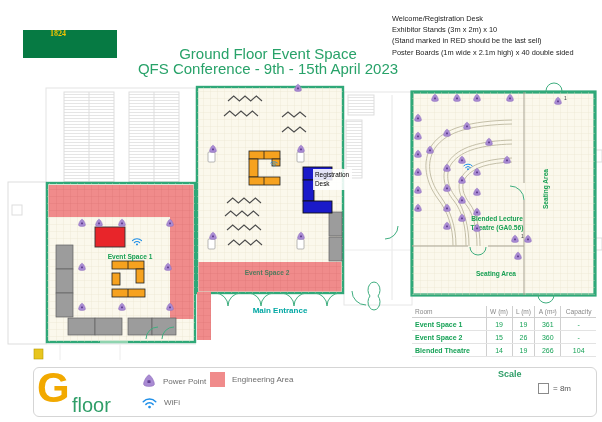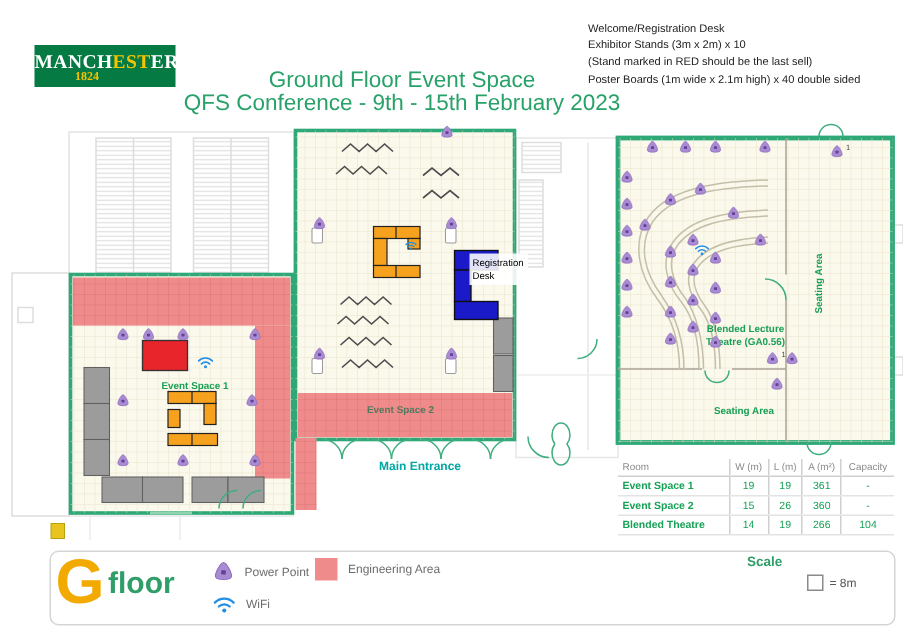--- a/index.html
+++ b/index.html
@@ -20,21 +20,21 @@
   .roomtable{left:412px;top:306px;width:184px;border-collapse:collapse;font-size:7px;}
   .roomtable th{color:#8a8a8a;font-weight:normal;font-size:6.6px;text-align:center;
                 padding:2px 1px;border-bottom:1px solid #cfcfcf;}
   .roomtable th:first-child{text-align:left;padding-left:3px;}
   .roomtable td{color:#17a257;text-align:center;padding:2.5px 1px;border-bottom:1px solid #e3e3e3;}
   .roomtable td:first-child{text-align:left;font-weight:bold;padding-left:3px;}
   .roomtable td+td,.roomtable th+th{border-left:1px solid #cfcfcf;}
   
   .footer-box{left:33px;top:367px;width:562px;height:48px;border:1.5px solid #d5d5d5;border-radius:6px;background:#fff;}
   .gletter{left:37px;top:364px;color:#f2a900;font-size:42px;font-weight:bold;line-height:48px;}
-  .gword{left:72px;top:378px;color:#2f9e68;font-size:20px;font-weight:bold;}
+  .gword{left:72px;top:394px;color:#2f9e68;font-size:20px;font-weight:normal;}
   .leg-item{display:flex;align-items:center;gap:7px;color:#6d6d6d;font-size:8px;}
   .leg-pp{left:142px;top:374px;}
   .leg-wifi{left:142px;top:396px;}
   .leg-circ{left:210px;top:372px;}
   .circ-swatch{width:15px;height:15px;background:#f08b8b;}
   .scale-label{left:498px;top:369px;width:80px;text-align:left;color:#2f9e68;font-size:9px;font-weight:bold;}
   .scale-row{left:538px;top:383px;display:flex;align-items:center;gap:4px;color:#555;font-size:8px;}
   .scale-square{width:9px;height:9px;border:1px solid #8a8a8a;background:#fff;}
   svg text{font-family:"Liberation Sans",sans-serif;}
   .t-room{fill:#18a054;font-weight:bold;font-size:6.6px;text-anchor:middle;}
@@ -287,26 +287,25 @@
         <use href="#pp" x="513.5" y="251.5" width="9" height="9"></use>
       </g>
     <g id="wifi-layer">
         <use href="#wifi" x="131.5" y="236.5" width="11" height="9.35"></use>
         <use href="#wifi" x="270" y="160" width="8" height="6.8"></use>
         <use href="#wifi" x="463" y="162" width="10" height="8.5"></use>
       </g>
   </svg>
 
   <div class="abs logo-box">
-    <div class="logo-brand"><span>MANCH</span><span class="logo-est">EST</span><span>ER</span></div>
     <div class="logo-year">1824</div>
   </div>
   <div class="abs subtitle">
     <div>Ground Floor Event Space</div>
-    <div>QFS Conference - 9th - 15th February 2023</div>
+    <div>QFS Conference - 9th - 15th April 2023</div>
   </div>
   <div class="abs notes" id="notes">
       <div>Welcome/Registration Desk</div>
       <div>Exhibitor Stands (3m x 2m) x 10</div>
       <div>(Stand marked in RED should be the last sell)</div>
       <div>Poster Boards (1m wide x 2.1m high) x 40 double sided</div>
     </div>
 
   <table class="abs roomtable">
     <thead>

